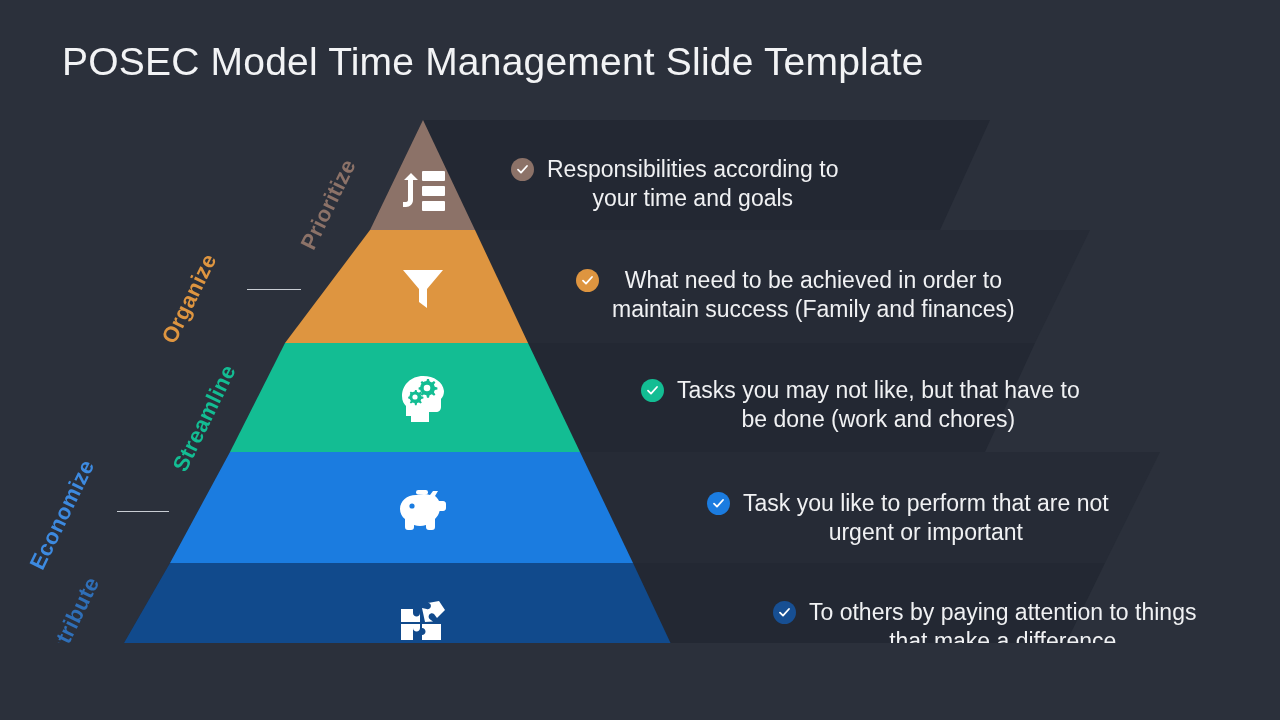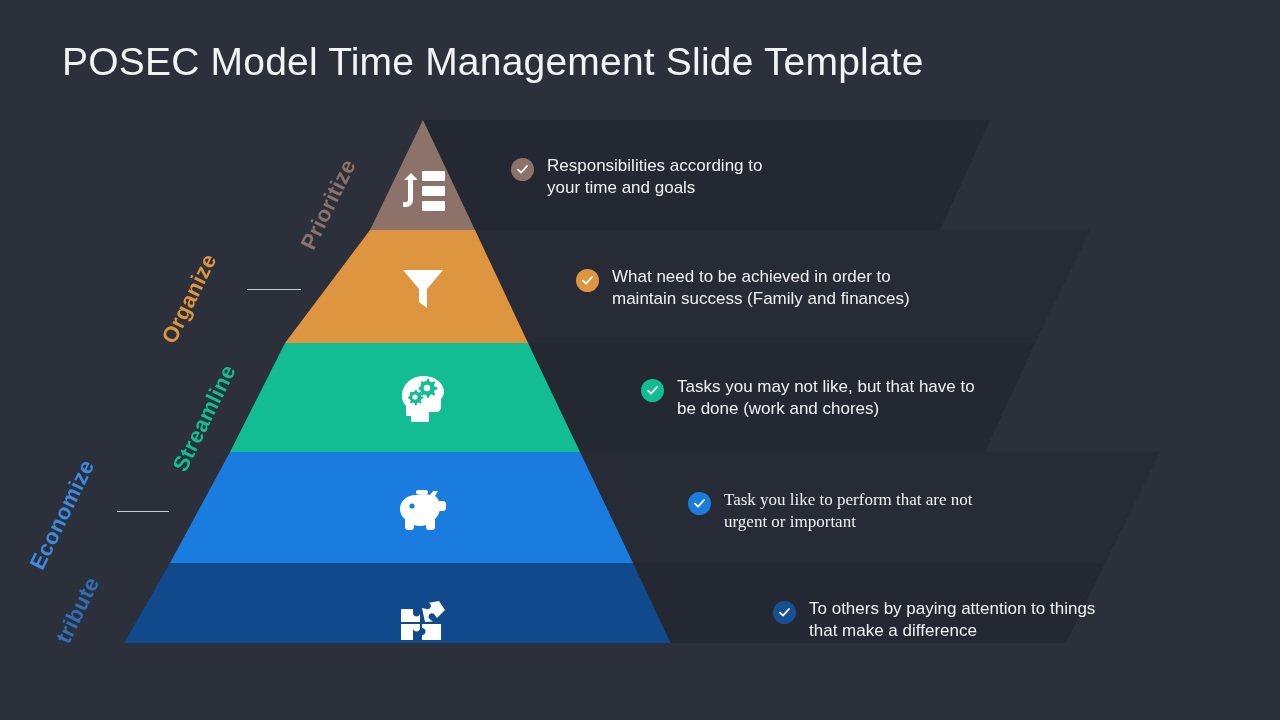--- a/index.html
+++ b/index.html
@@ -68,24 +68,25 @@
     width: 23px;
     height: 23px;
     border-radius: 50%;
     display: flex;
     align-items: center;
     justify-content: center;
     margin-top: 3px;
   }
   .check-badge svg { display:block; }
   .desc-text {
-    font-size: 17px;
+    font-size: 23px;
     line-height: 1.27;
     color: #f0f1f3;
     white-space: pre-line;
+    text-align: center;
   }
   
   .pyr-icon {
     position: absolute;
     display: flex;
     align-items: center;
     justify-content: center;
   }
   .pyr-icon svg { display: block; }
 </style>
@@ -198,21 +199,21 @@
   <div class="desc-row" style="left:576px; top:266px;">
     <span class="check-badge" style="background:#de9540;">
       <svg width="13" height="13" viewBox="0 0 13 13">
           <path d="M2 6.6 L5 9.6 L11 3" stroke="#ffffff" stroke-width="1.8" fill="none" stroke-linecap="round" stroke-linejoin="round"></path>
         </svg>
     </span>
     <span class="desc-text">What need to be achieved in order to
 maintain success (Family and finances)</span>
   </div>
 
-  <div class="desc-row" style="left:688px; top:489px;font-family:Liberation Serif, serif;">
+  <div class="desc-row" style="left:707px; top:489px;">
     <span class="check-badge" style="background:#1b7ce0;">
       <svg width="13" height="13" viewBox="0 0 13 13">
           <path d="M2 6.6 L5 9.6 L11 3" stroke="#ffffff" stroke-width="1.8" fill="none" stroke-linecap="round" stroke-linejoin="round"></path>
         </svg>
     </span>
     <span class="desc-text">Task you like to perform that are not
 urgent or important</span>
   </div>
 
   <div class="desc-row" style="left:773px; top:598px;">

